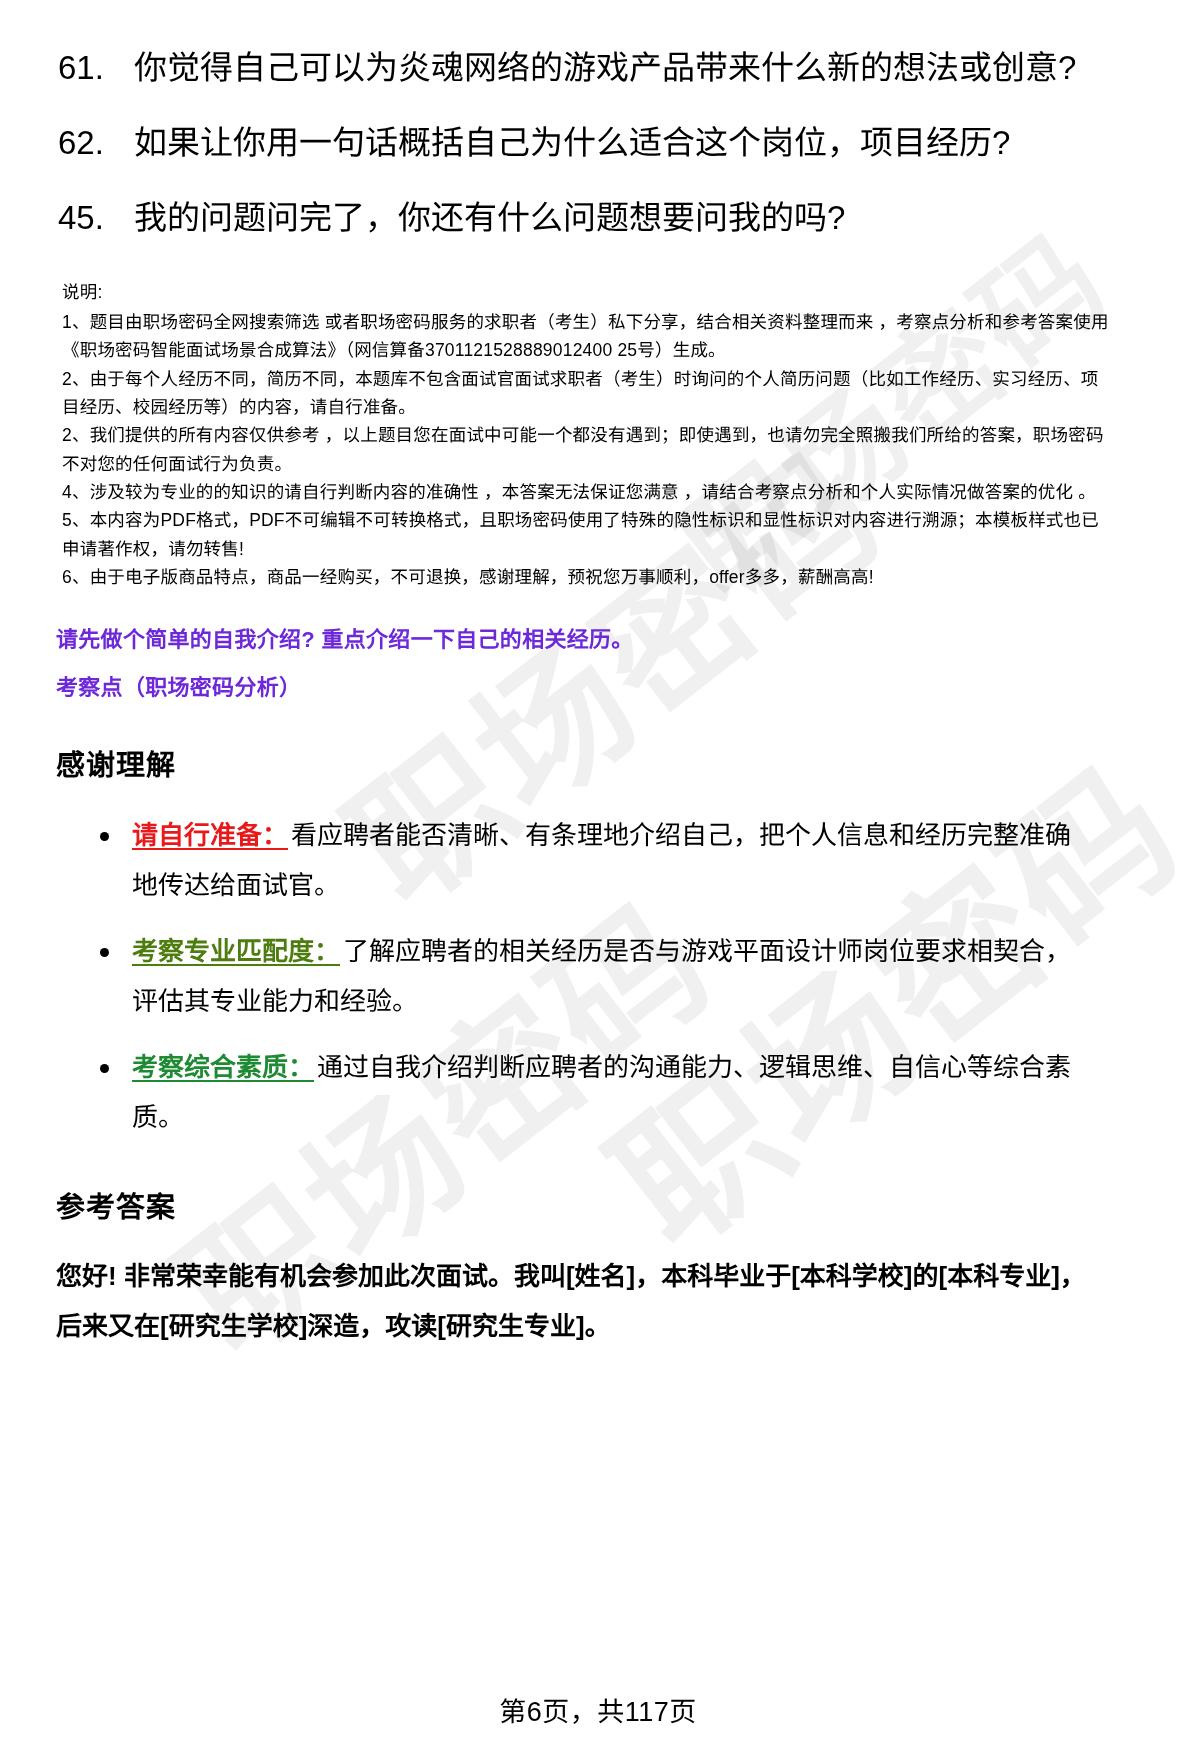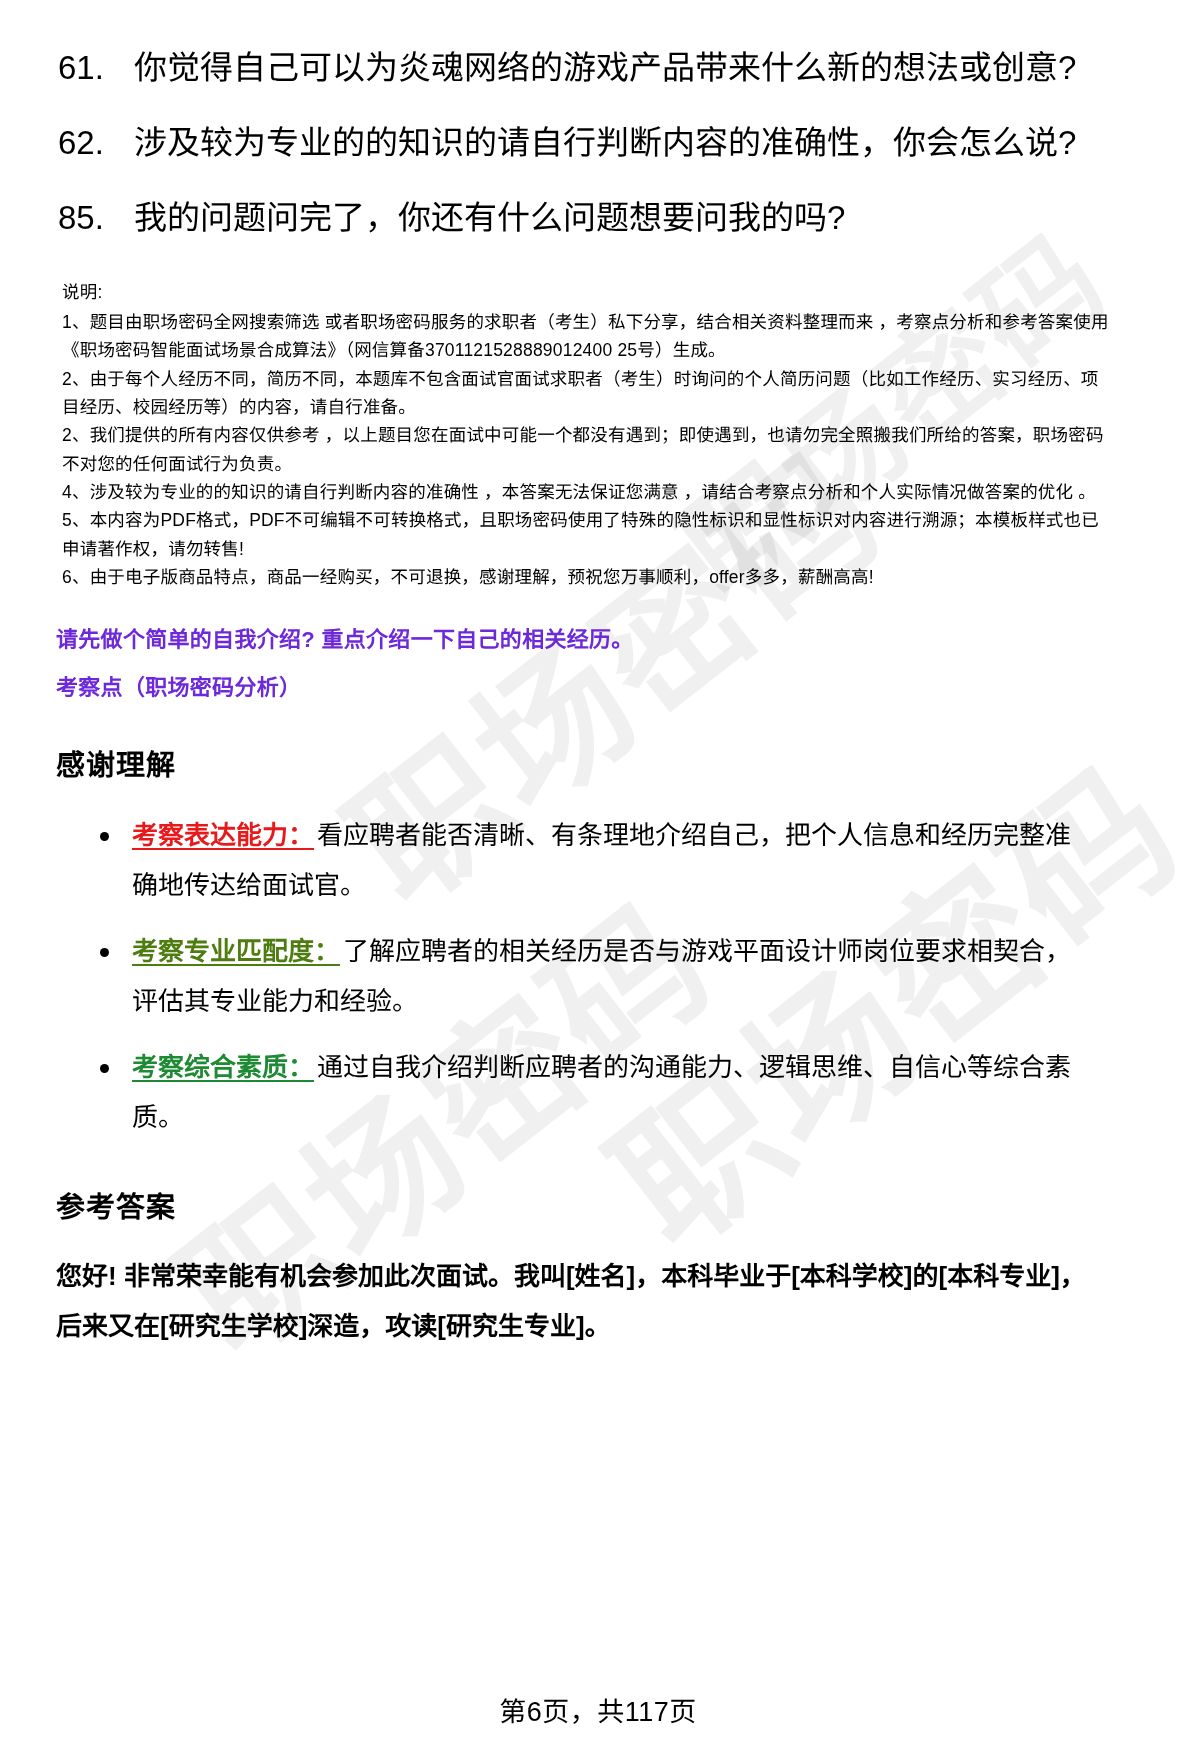--- a/index.html
+++ b/index.html
@@ -170,24 +170,24 @@
 
 <div class="page">
 
   <ol class="questions">
     <li class="question">
       <span class="q-num">61.</span>
       <span class="q-text">你觉得自己可以为炎魂网络的游戏产品带来什么新的想法或创意?</span>
     </li>
     <li class="question">
       <span class="q-num">62.</span>
-      <span class="q-text">涉及较为专业的的知识的请自行判断内容的准确性，你会怎么说?</span>
+      <span class="q-text">如果让你用一句话概括自己为什么适合这个岗位，项目经历?</span>
     </li>
     <li class="question">
-      <span class="q-num">85.</span>
+      <span class="q-num">45.</span>
       <span class="q-text">我的问题问完了，你还有什么问题想要问我的吗?</span>
     </li>
   </ol>
 
   <div class="notes">
     <p class="notes-title">说明:</p>
     <p class="note-item">1、题目由职场密码全网搜索筛选 或者职场密码服务的求职者（考生）私下分享，结合相关资料整理而来 ，考察点分析和参考答案使用《职场密码智能面试场景合成算法》（网信算备3701121528889012400 25号）生成。</p>
     <p class="note-item">2、由于每个人经历不同，简历不同，本题库不包含面试官面试求职者（考生）时询问的个人简历问题（比如工作经历、实习经历、项目经历、校园经历等）的内容，请自行准备。</p>
     <p class="note-item">2、我们提供的所有内容仅供参考 ，以上题目您在面试中可能一个都没有遇到；即使遇到，也请勿完全照搬我们所给的答案，职场密码不对您的任何面试行为负责。</p>
     <p class="note-item">4、涉及较为专业的的知识的请自行判断内容的准确性 ，本答案无法保证您满意 ，请结合考察点分析和个人实际情况做答案的优化 。</p>
@@ -196,21 +196,21 @@
   </div>
 
   <div class="red-heading">请先做个简单的自我介绍? 重点介绍一下自己的相关经历。</div>
 
   <div class="red-heading second">考察点（职场密码分析）</div>
 
   <div class="section-heading">感谢理解</div>
 
   <ul class="analysis-list">
     <li class="analysis-item">
-      <span class="term c-red">考察表达能力：</span><span>看应聘者能否清晰、有条理地介绍自己，把个人信息和经历完整准确地传达给面试官。</span>
+      <span class="term c-red">请自行准备：</span><span>看应聘者能否清晰、有条理地介绍自己，把个人信息和经历完整准确地传达给面试官。</span>
     </li>
     <li class="analysis-item">
       <span class="term c-blue">考察专业匹配度：</span><span>了解应聘者的相关经历是否与游戏平面设计师岗位要求相契合，评估其专业能力和经验。</span>
     </li>
     <li class="analysis-item">
       <span class="term c-green">考察综合素质：</span><span>通过自我介绍判断应聘者的沟通能力、逻辑思维、自信心等综合素质。</span>
     </li>
   </ul>
 
   <div class="section-heading">参考答案</div>

